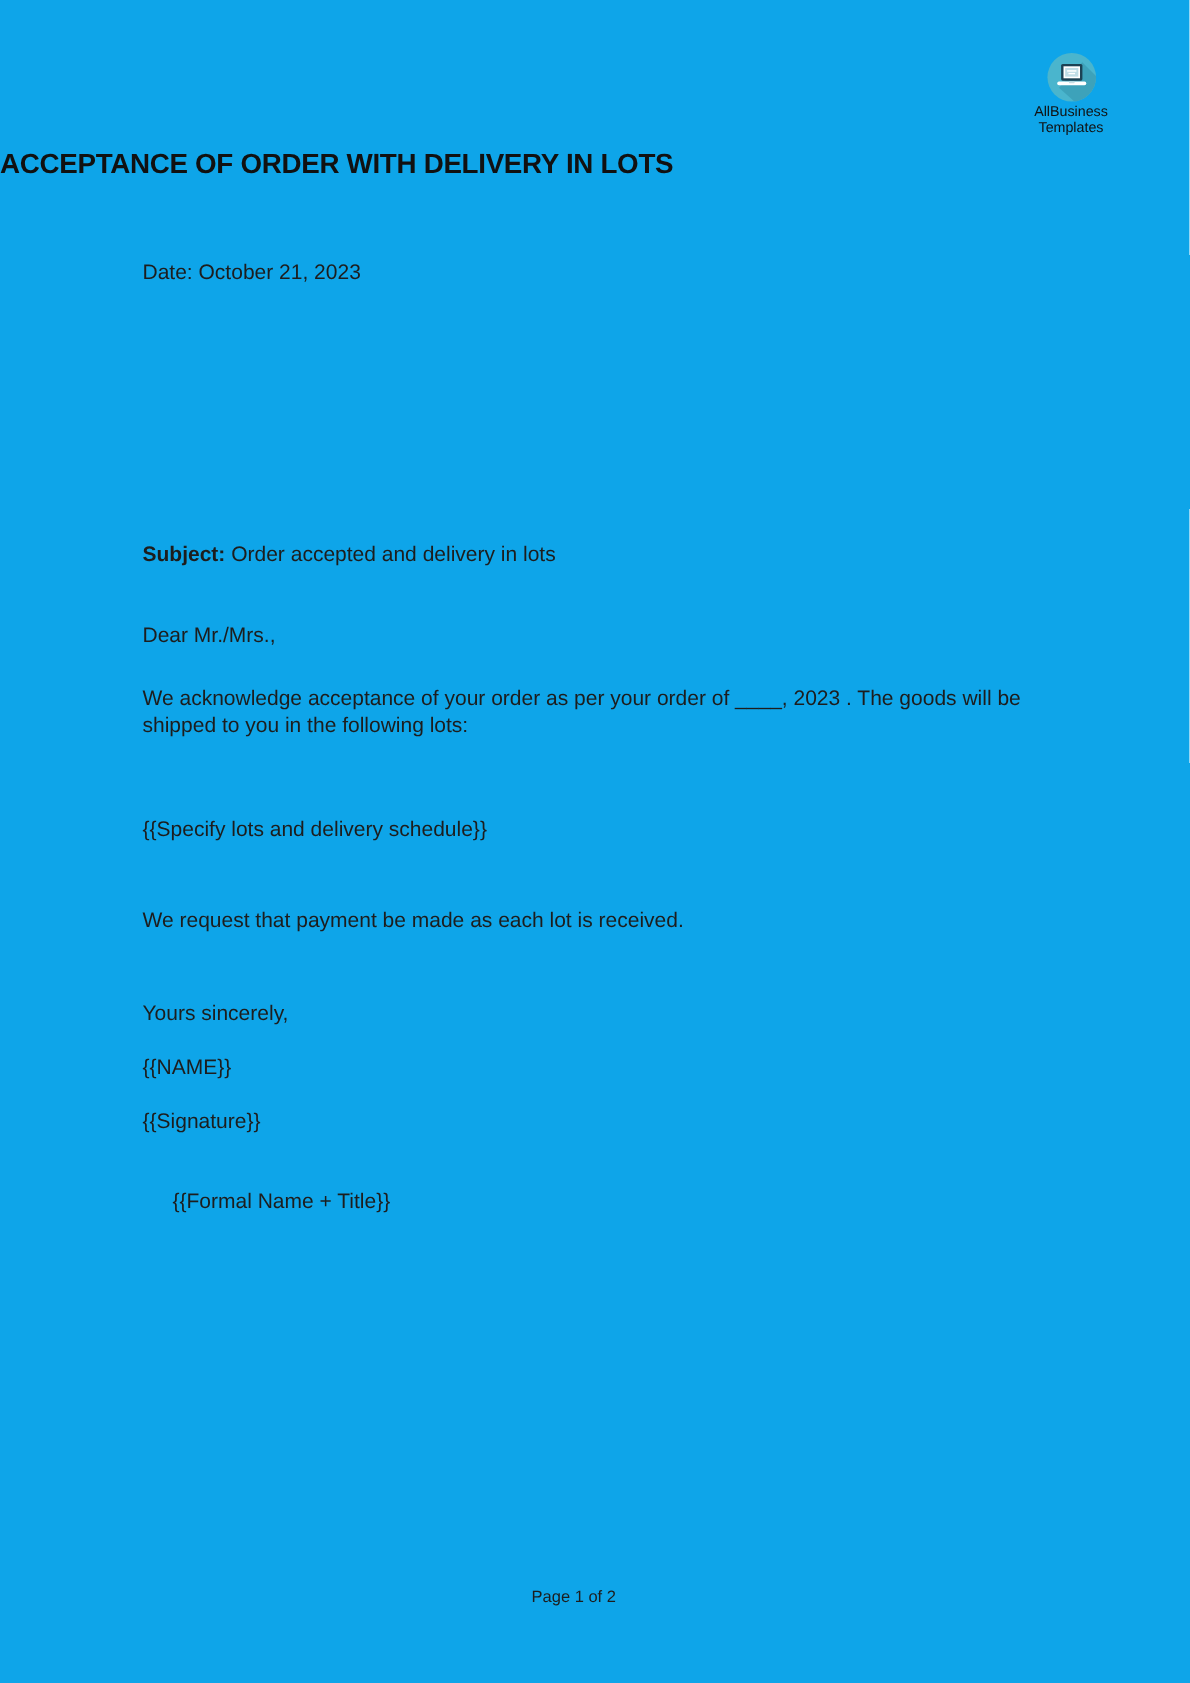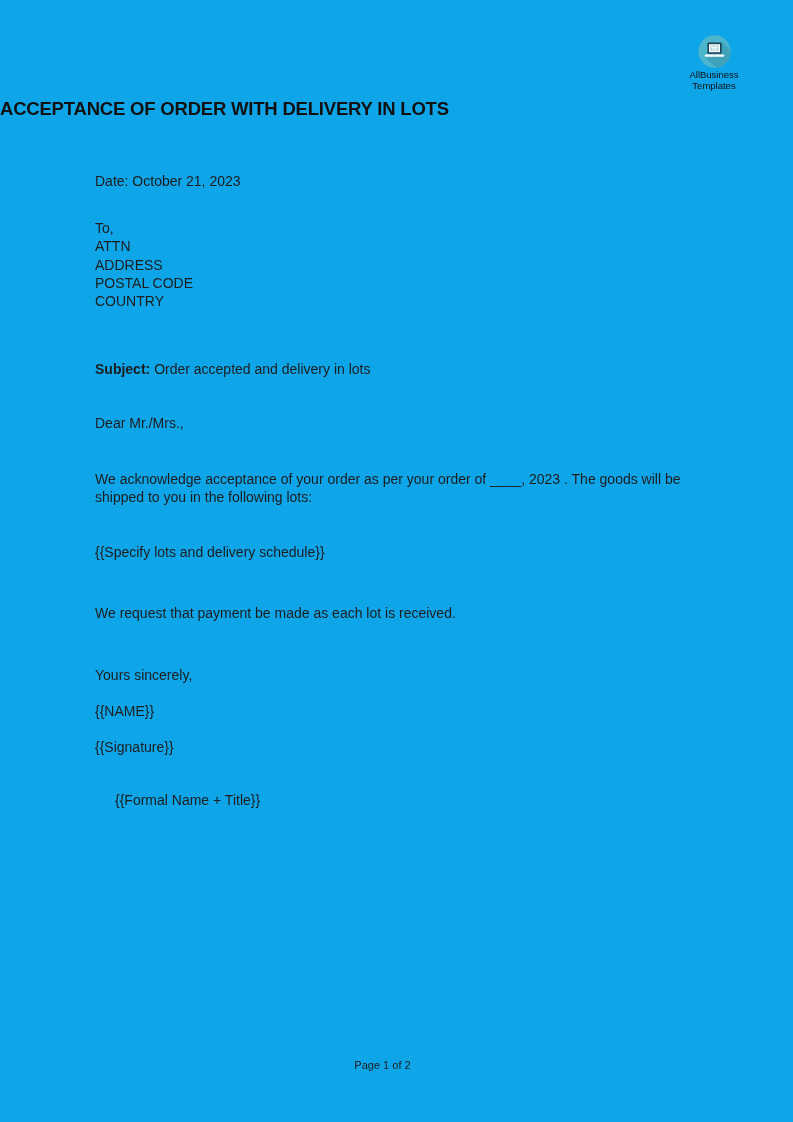--- a/index.html
+++ b/index.html
@@ -42,21 +42,21 @@
     font-size: 9.5px;
     line-height: 11px;
     color: #111111;
   }
   .date-line   { left: 95px; top: 172px; }
   .recipient   { left: 95px; top: 219px; }
   .recipient div { line-height: 18.3px; }
   .subject     { left: 95px; top: 360px; }
   .subject .b  { font-weight: 700; }
   .salutation  { left: 95px; top: 414px; }
-  .para-order  { left: 95px; top: 470px; }
+  .para-order  { left: 95px; top: 456px; }
   .specify     { left: 95px; top: 543px; }
   .payment     { left: 95px; top: 604px; }
   .closing     { left: 95px; top: 666px; }
   .sig-name    { left: 95px; top: 702px; }
   .sig-mark    { left: 95px; top: 738px; }
   .sig-formal  { left: 95px; top: 791px; margin-left: 20px; }
   .footer {
     left: 0;
     top: 1059px;
     width: 765px;
@@ -93,27 +93,20 @@
     <div class="logo-text">
       <div>AllBusiness</div>
       <div>Templates</div>
     </div>
   </div>
 
   <div class="abs title">ACCEPTANCE OF ORDER WITH DELIVERY IN LOTS</div>
 
   <div class="abs body-text date-line">Date: October 21, 2023</div>
 
-  <div class="abs body-text recipient">
-    <div>To,</div>
-    <div>ATTN</div>
-    <div>ADDRESS</div>
-    <div>POSTAL CODE</div>
-    <div>COUNTRY</div>
-  </div>
 
   <div class="abs body-text subject">
     <span class="b">Subject:</span>
     <span>Order accepted and delivery in lots</span>
   </div>
 
   <div class="abs body-text salutation">Dear Mr./Mrs.,</div>
 
   <div class="abs body-text para-order">
     <div>We acknowledge acceptance of your order as per your order of ____, 2023 .  The goods will be</div>

